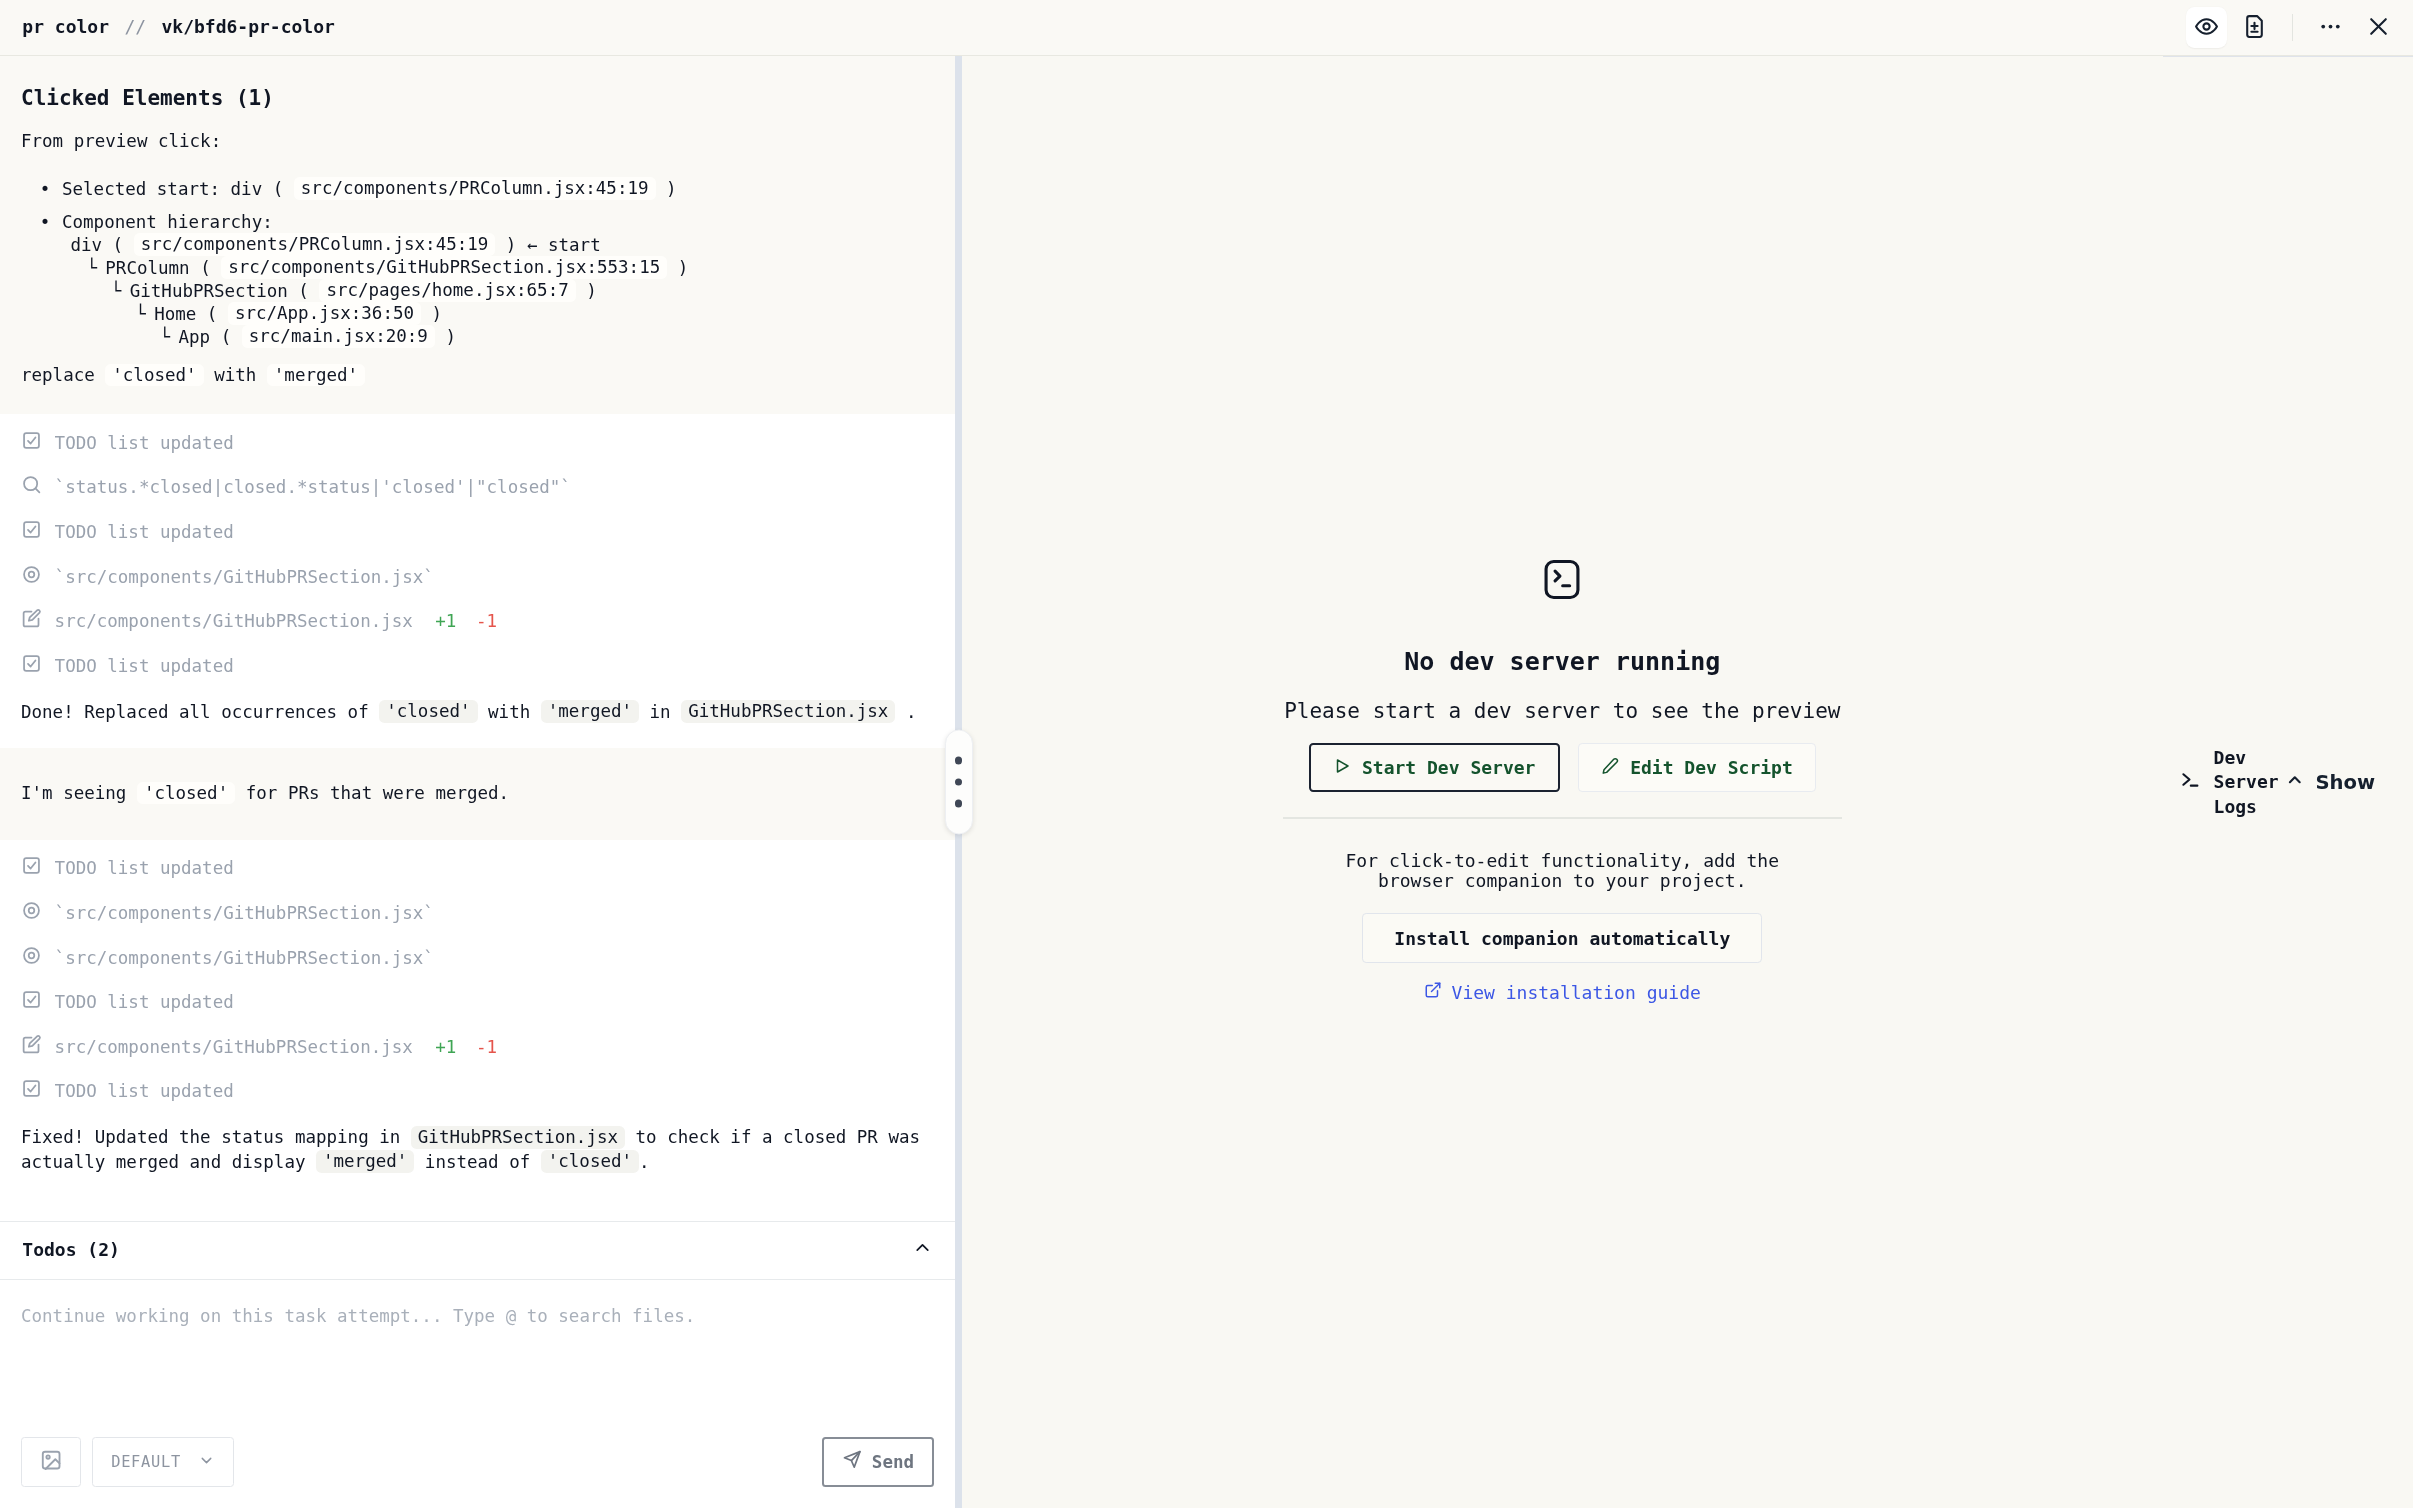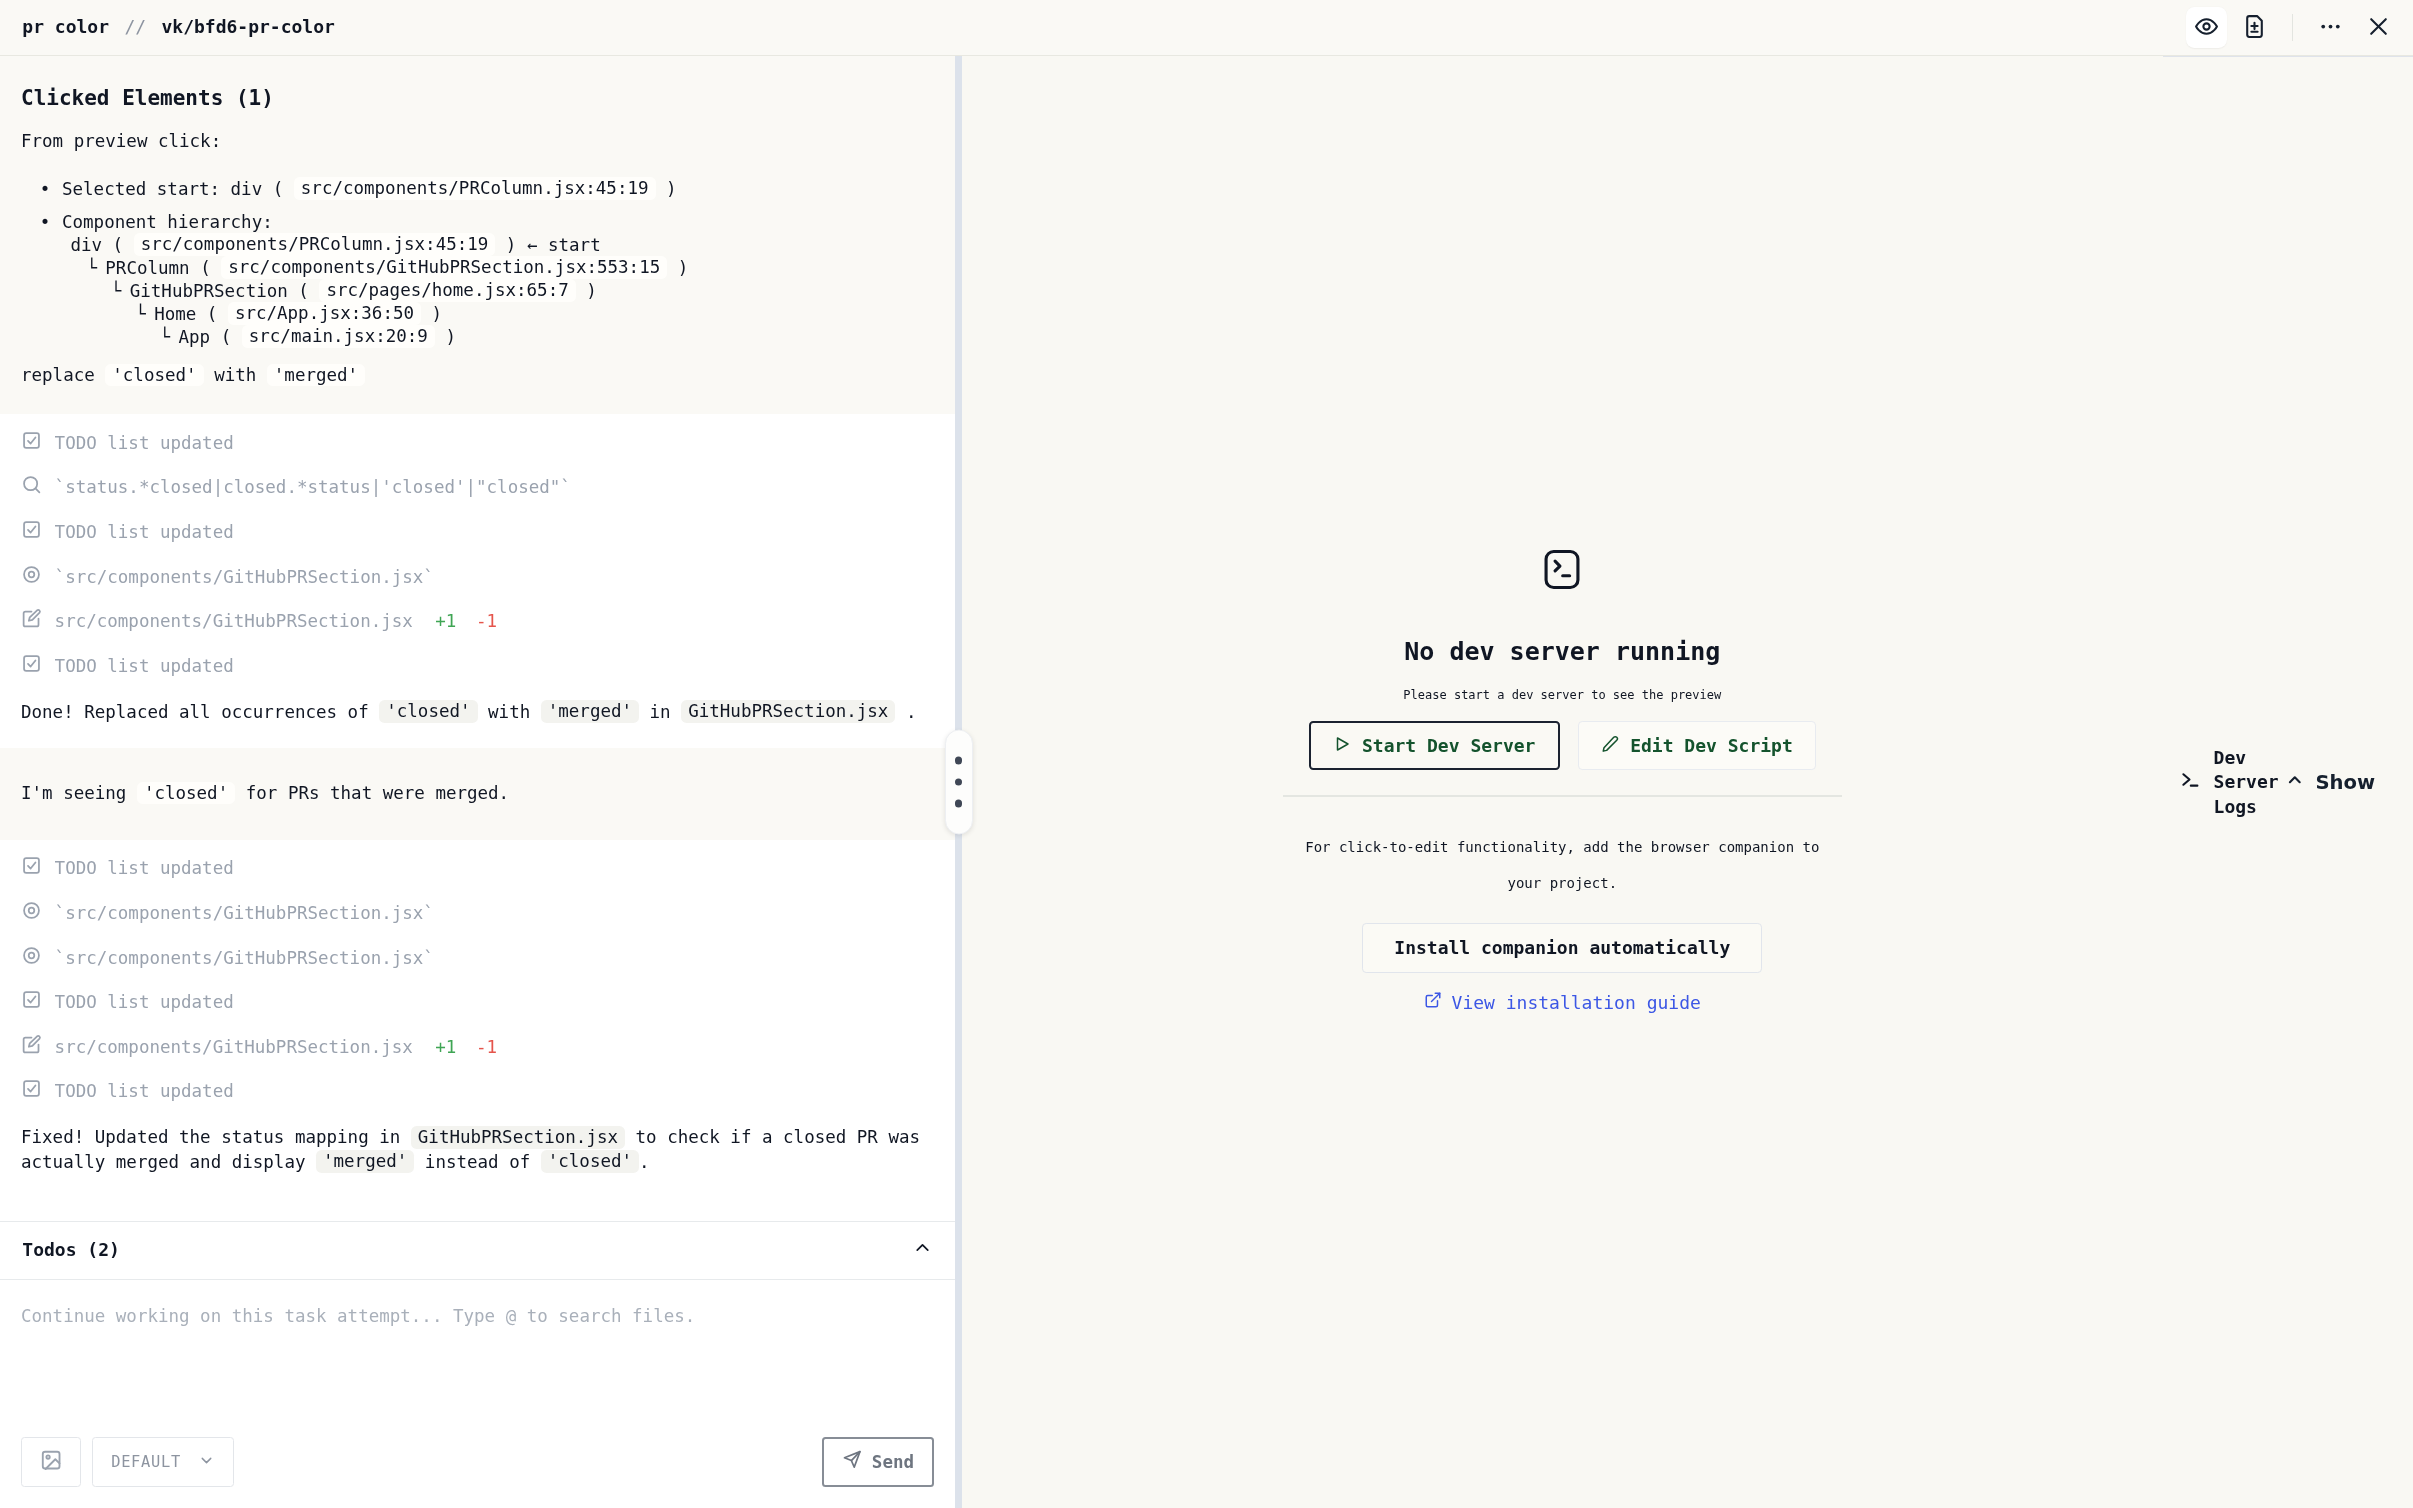--- a/index.html
+++ b/index.html
@@ -68,28 +68,28 @@
   .panel-divider{flex:0 0 7px;background:#dce2eb;position:relative;cursor:col-resize;}
   .drag-pill{position:absolute;top:50%;left:50%;transform:translate(-50%,-50%);
     width:28px;height:105px;background:#fdfdfc;border:1.4px solid #edeff2;border-radius:15.4px;
     box-shadow:0 1.4px 5.6px rgba(0,0,0,.10);display:flex;flex-direction:column;align-items:center;justify-content:center;gap:14px;}
   .drag-pill i{width:7.7px;height:7.7px;border-radius:50%;background:#3f4756;}
   
   .right-panel{flex:1;background:#f9f8f3;display:flex;flex-direction:row;min-width:0;}
   .preview-body{flex:1;display:flex;flex-direction:column;align-items:center;justify-content:center;text-align:center;}
   .terminal-big{margin-bottom:39px;color:#101623;}
   .preview-title{font-size:25px;font-weight:700;margin:0 0 18px;}
-  .preview-sub{font-size:12px;margin:0 0 18px;text-align:right;}
+  .preview-sub{font-size:21px;margin:0 0 18px;text-align:right;}
   .btn-row{display:flex;gap:18px;}
   .btn{height:49px;display:flex;align-items:center;gap:11.2px;padding:0 22.3px;border-radius:4.2px;
     font-family:inherit;font-size:18px;font-weight:700;color:#14532d;cursor:pointer;}
   .btn-primary{border:2.1px solid #1b2230;background:#faf9f4;}
   .btn-secondary{border:1.4px solid #e8ebf0;background:#fcfbf7;}
   .soft-divider{width:559px;height:1.4px;background:#e4e6e1;border:none;margin:25px 0 0;}
-  .companion-text{max-width:517px;line-height:36px;margin:32px 0 0;font-size:14px;}
+  .companion-text{max-width:517px;line-height:20px;margin:32px 0 0;font-size:18px;}
   .install-btn{margin-top:22.3px;height:50px;border:1.4px solid #e1e5ec;border-radius:4.2px;background:#fbfaf5;
     padding:0 31px;font-family:inherit;font-size:18px;font-weight:700;color:#101623;display:flex;align-items:center;cursor:pointer;}
   .guide-link{margin-top:18px;display:flex;align-items:center;gap:9.8px;color:var(--link_blue,#3c57e5);
     font-size:18px;text-decoration:none;cursor:pointer;}
   
   .logs-bar{flex:0 0 60px;border-top:1.4px solid #dfe3ea;background:#f9f8f3;
     display:flex;align-items:center;justify-content:flex-start;padding:0 32px 0 16px;}
   .logs-left{display:flex;align-items:center;gap:14px;font-size:18px;font-weight:700;color:#101623;}
   .logs-toggle{display:flex;align-items:center;gap:11.2px;background:none;border:none;cursor:pointer;
     font-family:"DejaVu Sans","Liberation Sans",sans-serif;font-size:19.6px;font-weight:700;color:#16202e;}

